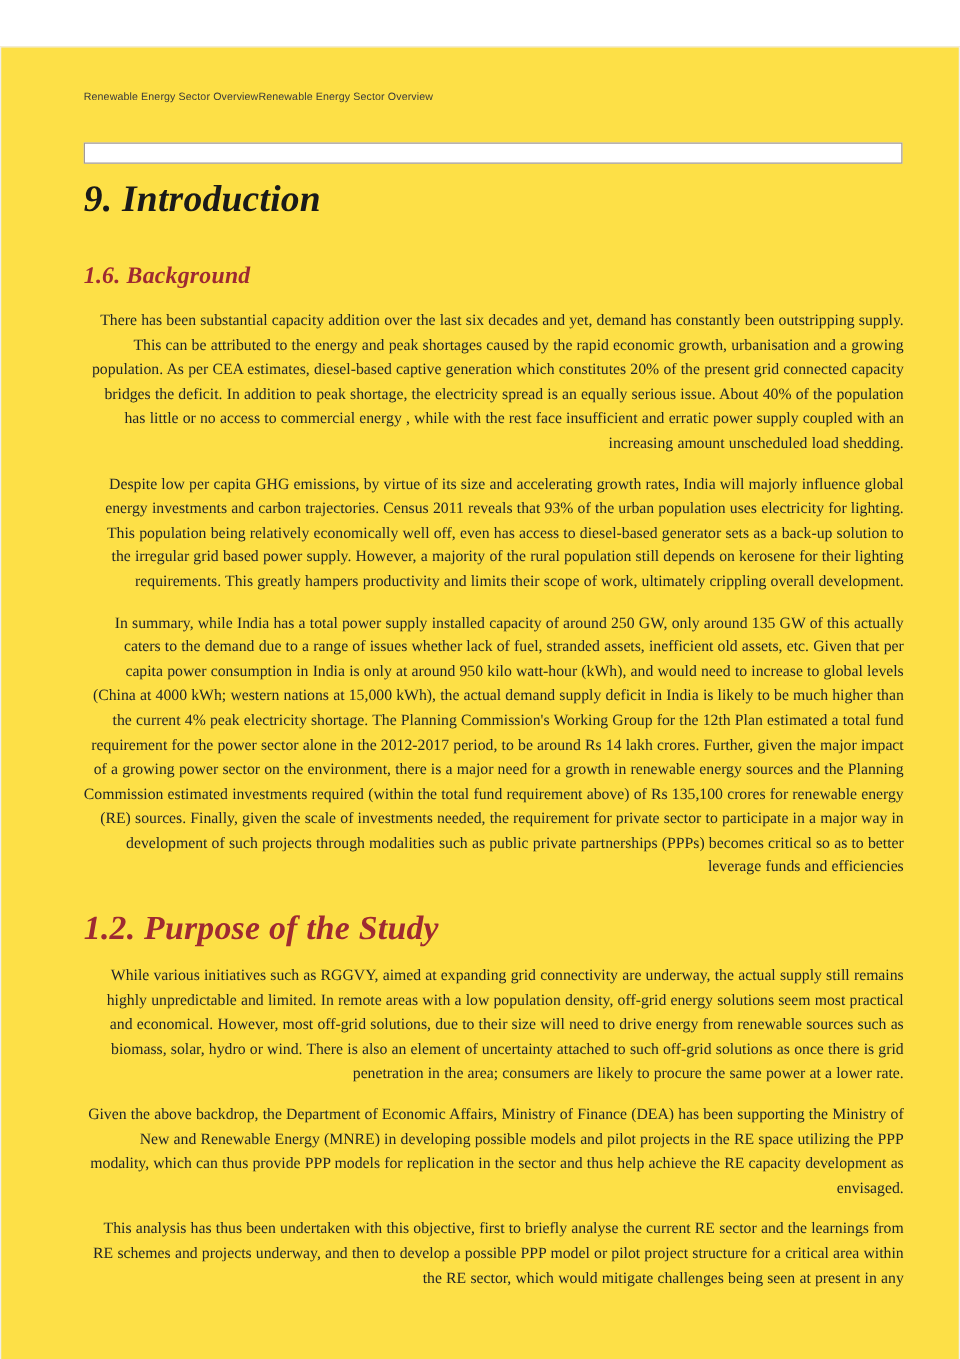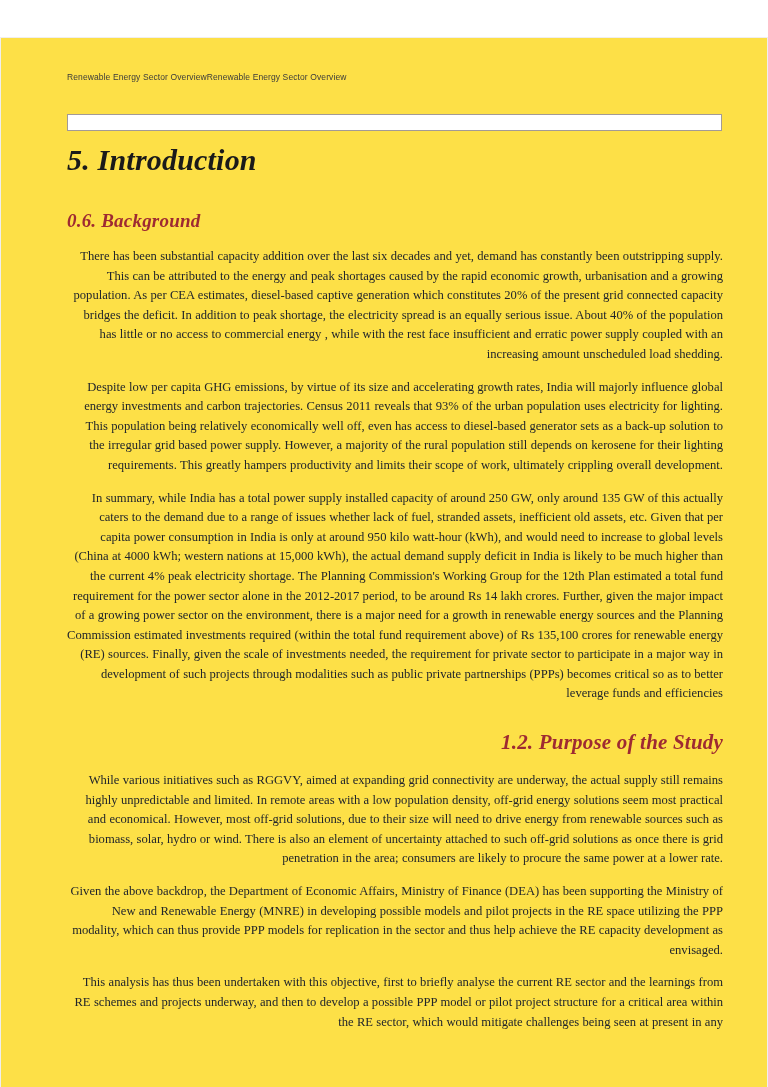--- a/index.html
+++ b/index.html
@@ -82,23 +82,22 @@
     font-weight: bold;
     font-style: italic;
     color: #9e2a32;
     letter-spacing: 0.2px;
   }
   h2.size-a {
     font-size: 19px;
     line-height: 24px;
   }
   h2.size-b {
-    font-size: 21px;
+    font-size: 27px;
     line-height: 26px;
-    text-align: right;
   }
 
   .sp-after-title     { height: 31px; }
   .sp-after-h-bg      { height: 14px; }
   .sp-after-p         { height: 13px; }
   .sp-before-h12      { height: 25px; }
   .sp-after-h12       { height: 16px; }
 
   p.body-text {
     margin: 0;
@@ -116,25 +115,25 @@
 
 <div class="page">
   <div class="page-inner">
 
     <div class="doc-header">Renewable Energy Sector OverviewRenewable Energy Sector Overview</div>
 
     <div class="empty-box"></div>
 
     <div class="content">
 
-      <h1 class="chapter-title">5. Introduction</h1>
+      <h1 class="chapter-title">9. Introduction</h1>
 
       <div class="sp-after-title"></div>
 
-      <h2 class="section-title size-a">0.6. Background</h2>
+      <h2 class="section-title size-a">1.6. Background</h2>
 
       <div class="sp-after-h-bg"></div>
 
       <p class="body-text">There has been substantial capacity addition over the last six decades and yet, demand has constantly been outstripping supply. This can be attributed to the energy and peak shortages caused by the rapid economic growth, urbanisation and a growing population. As per CEA estimates, diesel-based captive generation which constitutes 20% of the present grid connected capacity bridges the deficit. In addition to peak shortage, the electricity spread is an equally serious issue. About 40% of the population has little or no access to commercial energy , while with the rest face insufficient and erratic power supply coupled with an increasing amount unscheduled load shedding.</p>
 
       <div class="sp-after-p"></div>
 
       <p class="body-text">Despite low per capita GHG emissions, by virtue of its size and accelerating growth rates, India will majorly influence global energy investments and carbon trajectories. Census 2011 reveals that 93% of the urban population uses electricity for lighting. This population being relatively economically well off, even has access to diesel-based generator sets as a back-up solution to the irregular grid based power supply. However, a majority of the rural population still depends on kerosene for their lighting requirements. This greatly hampers productivity and limits their scope of work, ultimately crippling overall development.</p>
 
       <div class="sp-after-p"></div>

